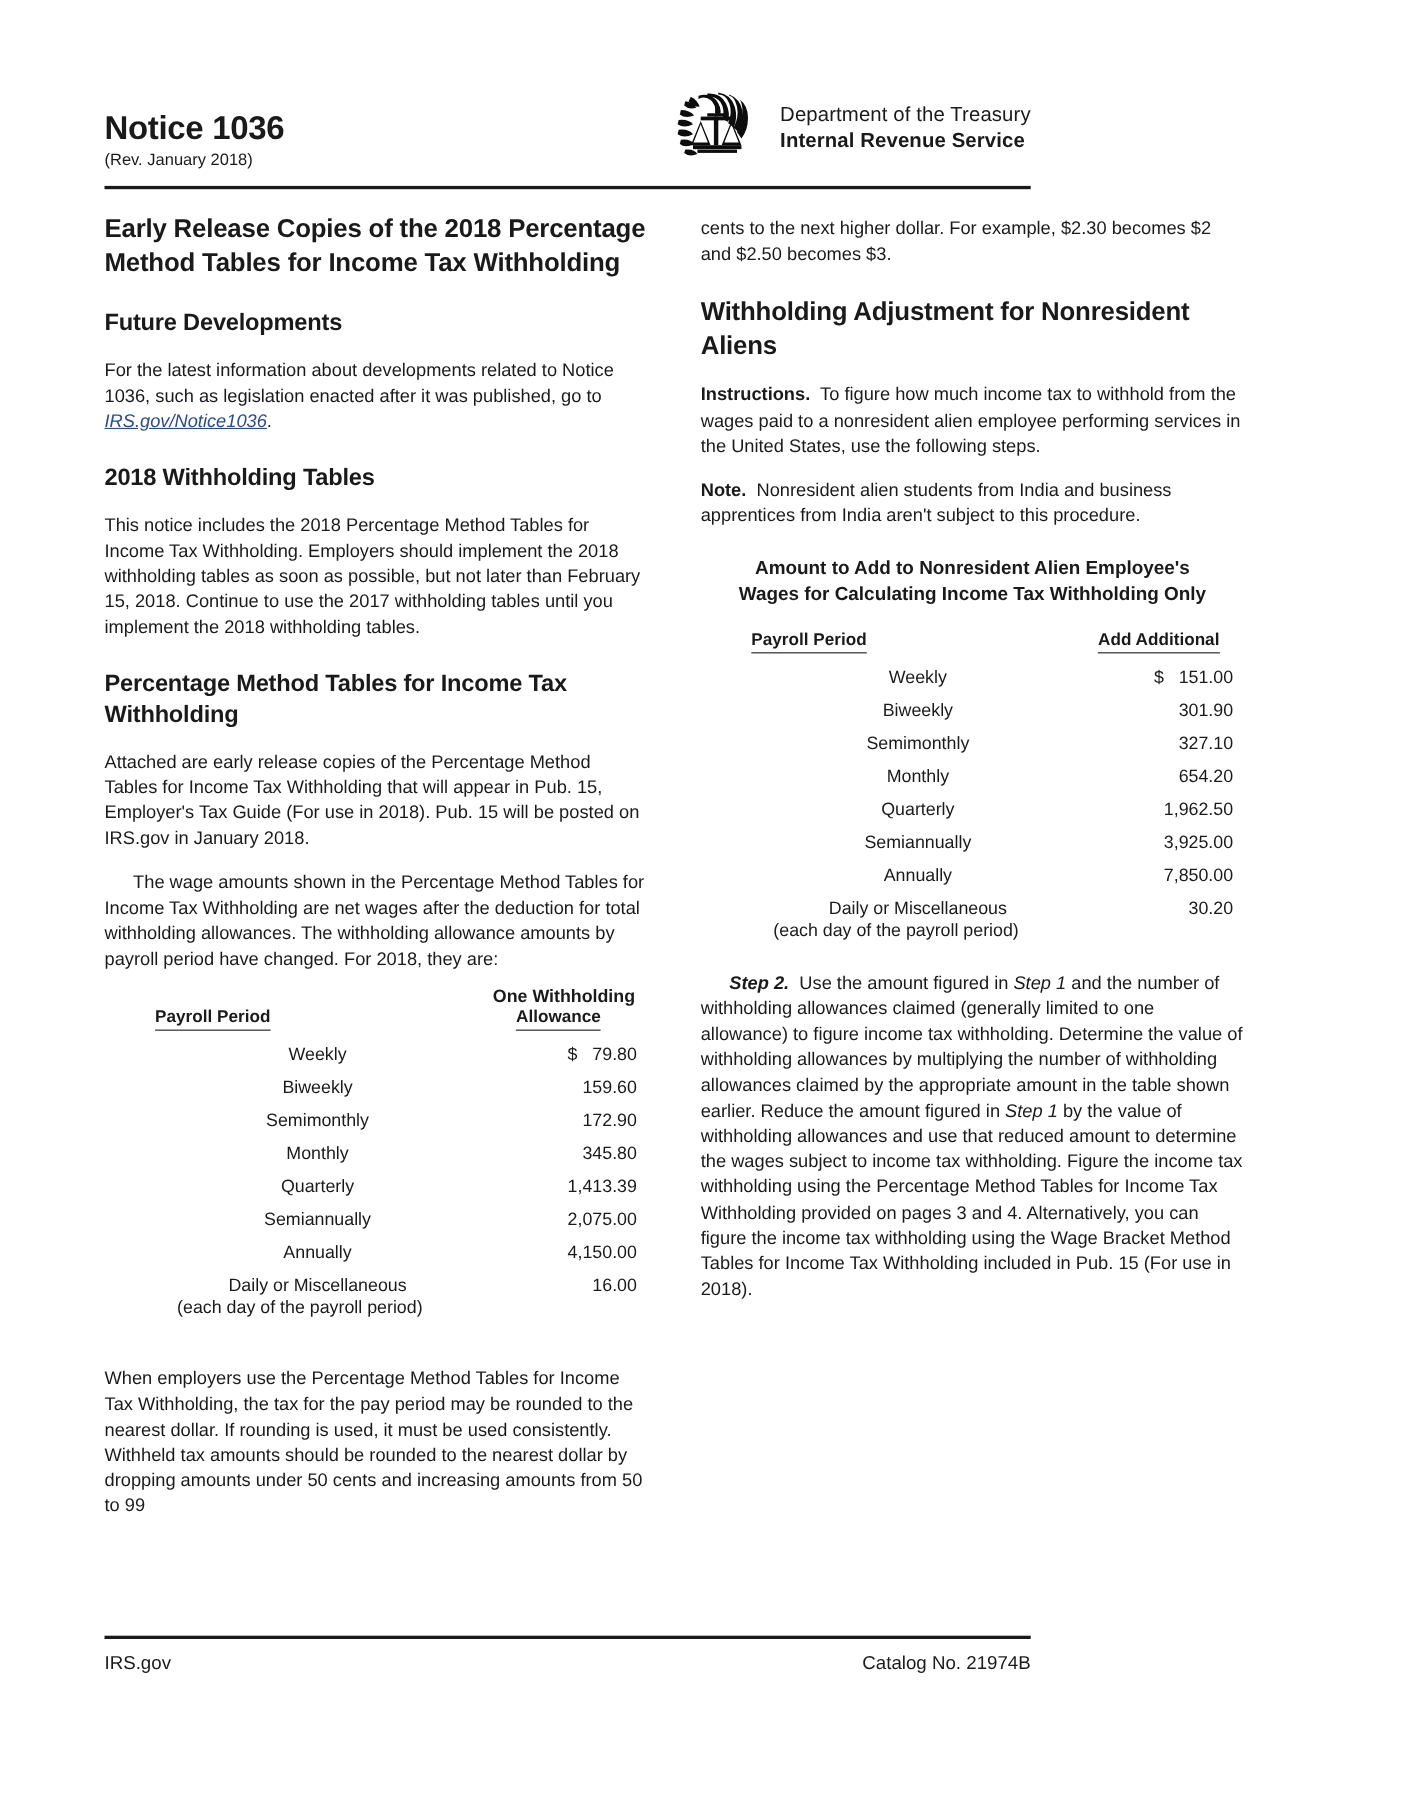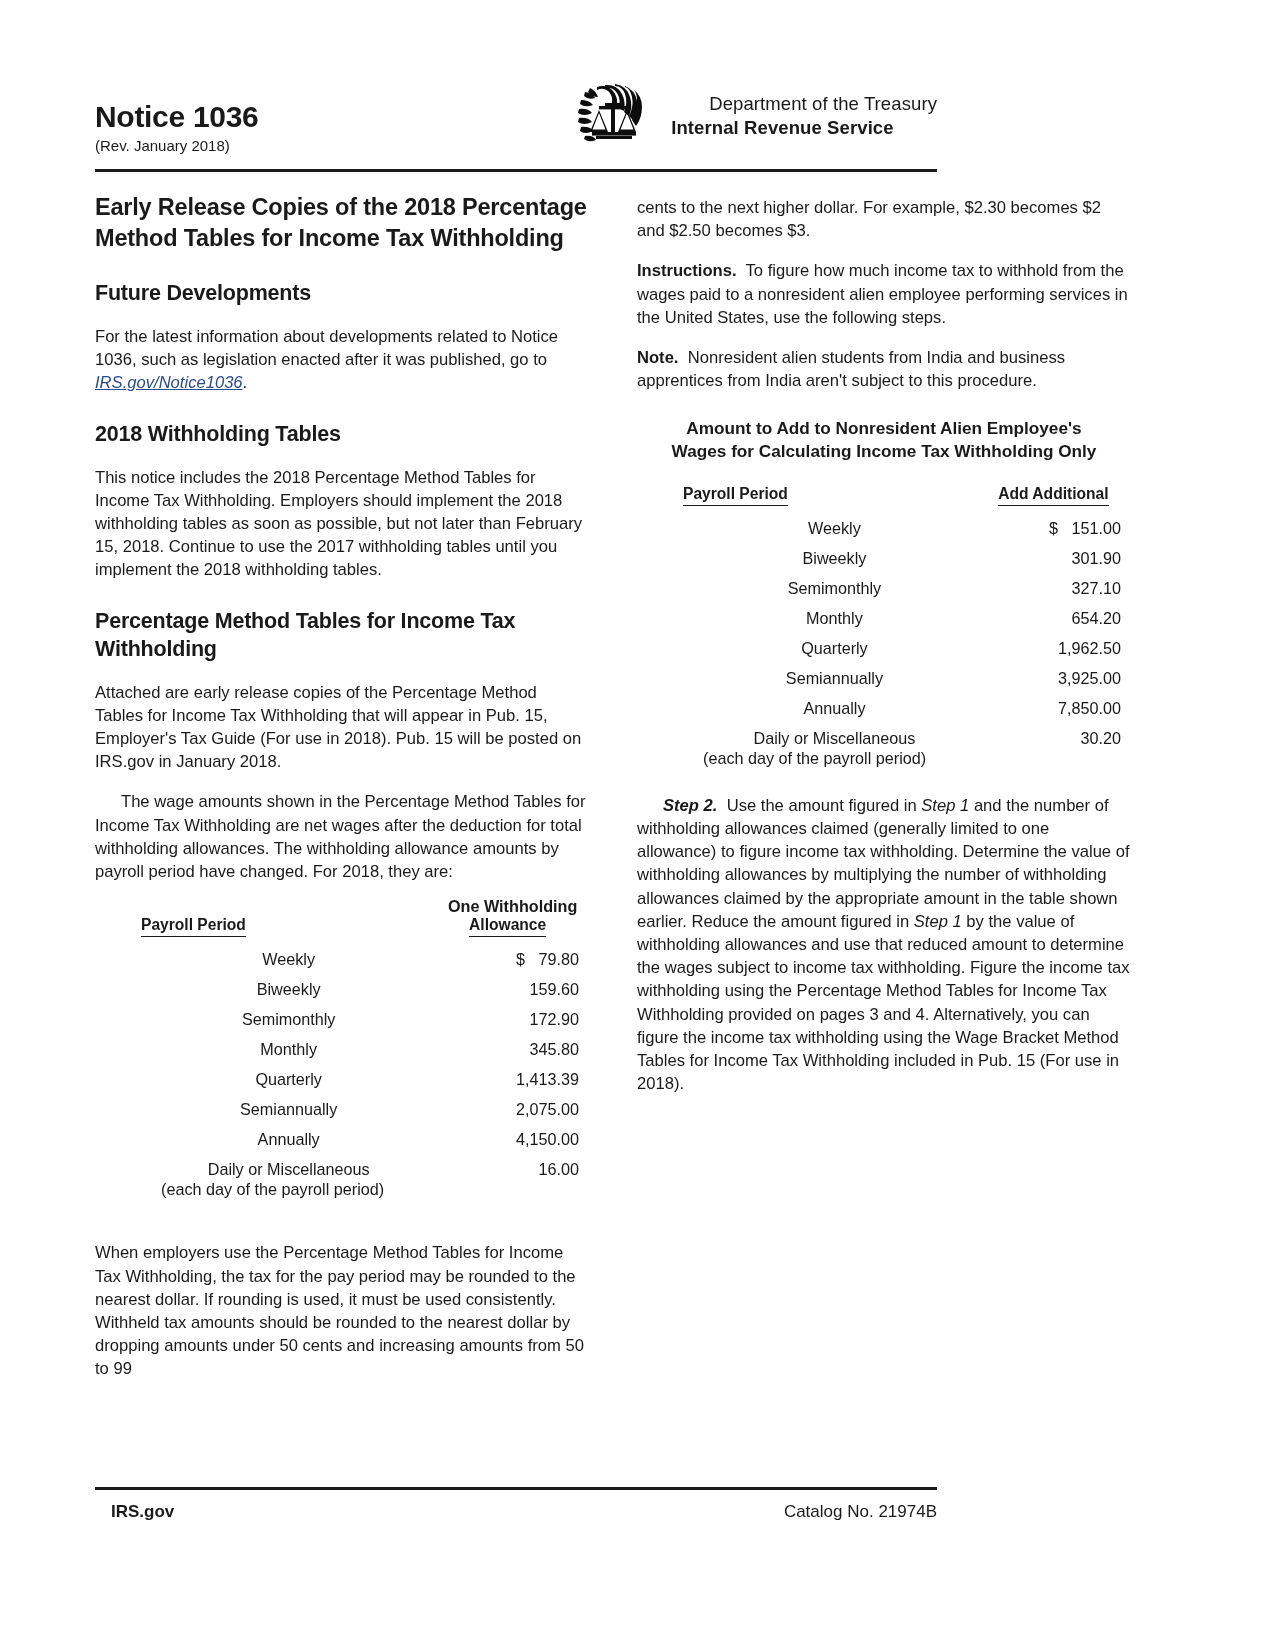--- a/index.html
+++ b/index.html
@@ -48,21 +48,20 @@
     align-items: center;
     gap: 18px;
     padding-bottom: 6px;
   }
   .irs-seal { width: 78px; height: 68px; display: block; flex: none; }
   .agency-lines { line-height: 1.28; }
   .agency-dept {
     font-size: 18.5px;
     font-weight: normal;
     letter-spacing: 0.1px;
-    margin-left: 38px;
   }
   .agency-name {
     font-size: 18.5px;
     font-weight: bold;
     letter-spacing: 0.1px;
   }
 
   .rule-top {
     border: 0;
     border-top: 3.5px solid #1a1a1a;
@@ -167,21 +166,21 @@
     border: 0;
     border-top: 3.5px solid #1a1a1a;
     margin: 0 0 12px 0;
   }
   .footer-row {
     display: flex;
     justify-content: space-between;
     align-items: baseline;
     font-size: 17px;
   }
-  .footer-left { font-weight: bold; margin-left: 16px; }
+  .footer-left { font-weight: normal; }
   .footer-right { font-weight: normal; }
 </style>
 </head>
 <body>
 
 <div class="page">
 
   <div class="header">
     <div class="header-left">
       <div class="notice-title">Notice 1036</div>
@@ -299,20 +298,21 @@
       </table>
 
       <p class="body" style="margin-top:42px;">When employers use the Percentage Method Tables for Income Tax Withholding, the tax for the pay period may be rounded to the nearest dollar. If rounding is used, it must be used consistently. Withheld tax amounts should be rounded to the nearest dollar by dropping amounts under 50 cents and increasing amounts from 50 to 99</p>
 
     </div>
 
     <div class="col">
 
       <p class="body" style="margin-top:4px;">cents to the next higher dollar. For example, $2.30 becomes $2 and $2.50 becomes $3.</p>
 
+      <h1 class="sect" style="margin-top:26px;">Withholding Adjustment for Nonresident Aliens</h1>
 
 
       <p class="body"><span class="bd">Instructions.</span>&nbsp; <span>To figure how much income tax to withhold from the wages paid to a nonresident alien employee performing services in the United States, use the following steps.</span></p>
 
       <p class="body"><span class="bd">Note.</span>&nbsp; <span>Nonresident alien students from India and business apprentices from India aren't subject to this procedure.</span></p>
 
 
       <div class="tbl-title">Amount to Add to Nonresident Alien Employee's Wages for Calculating Income Tax Withholding Only</div>
 
       <table class="tbl" style="margin-top:22px;">

